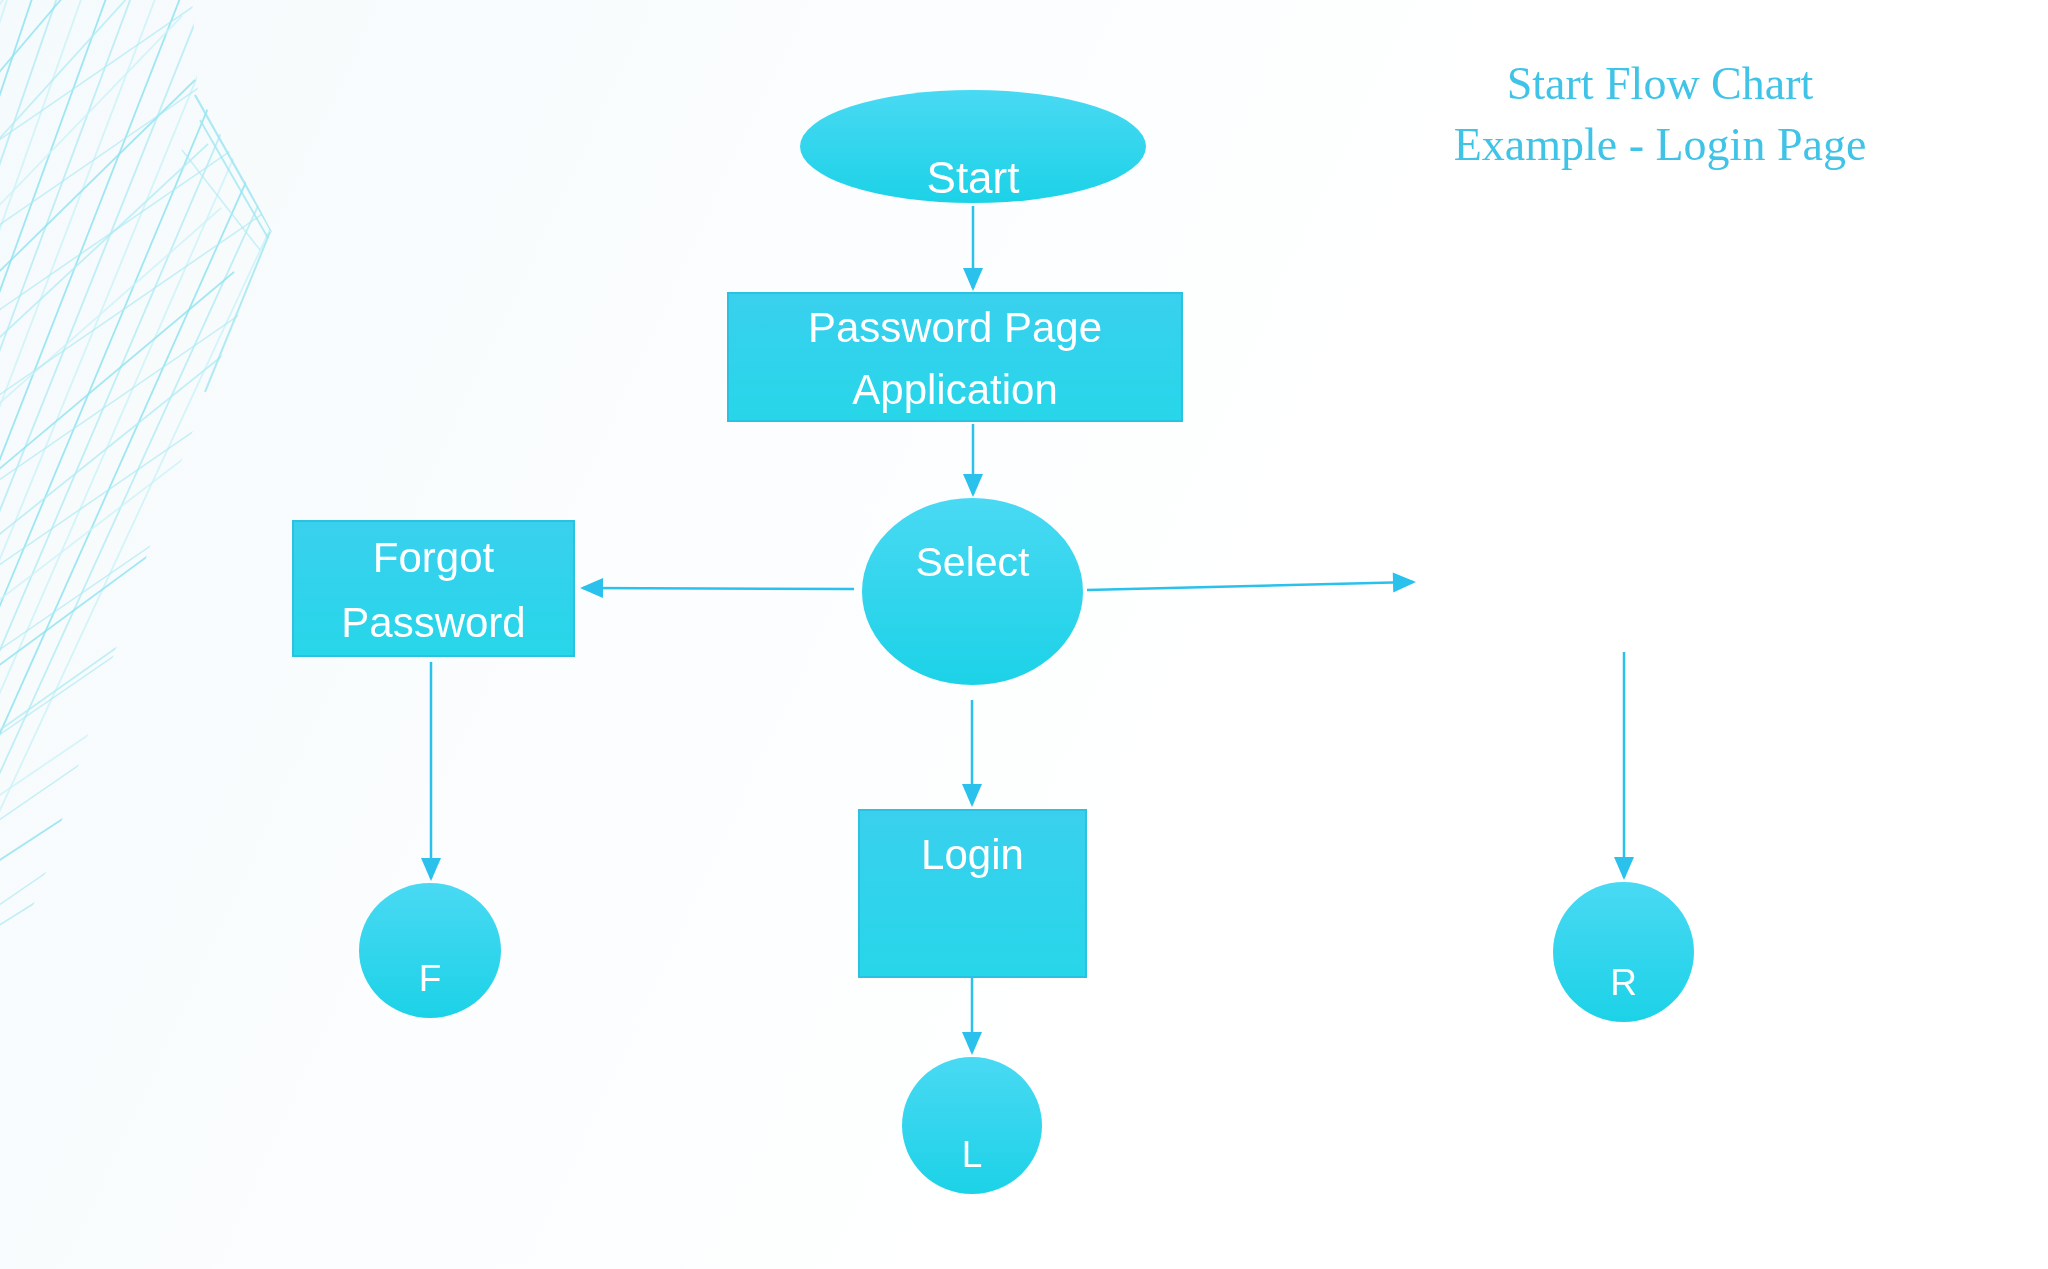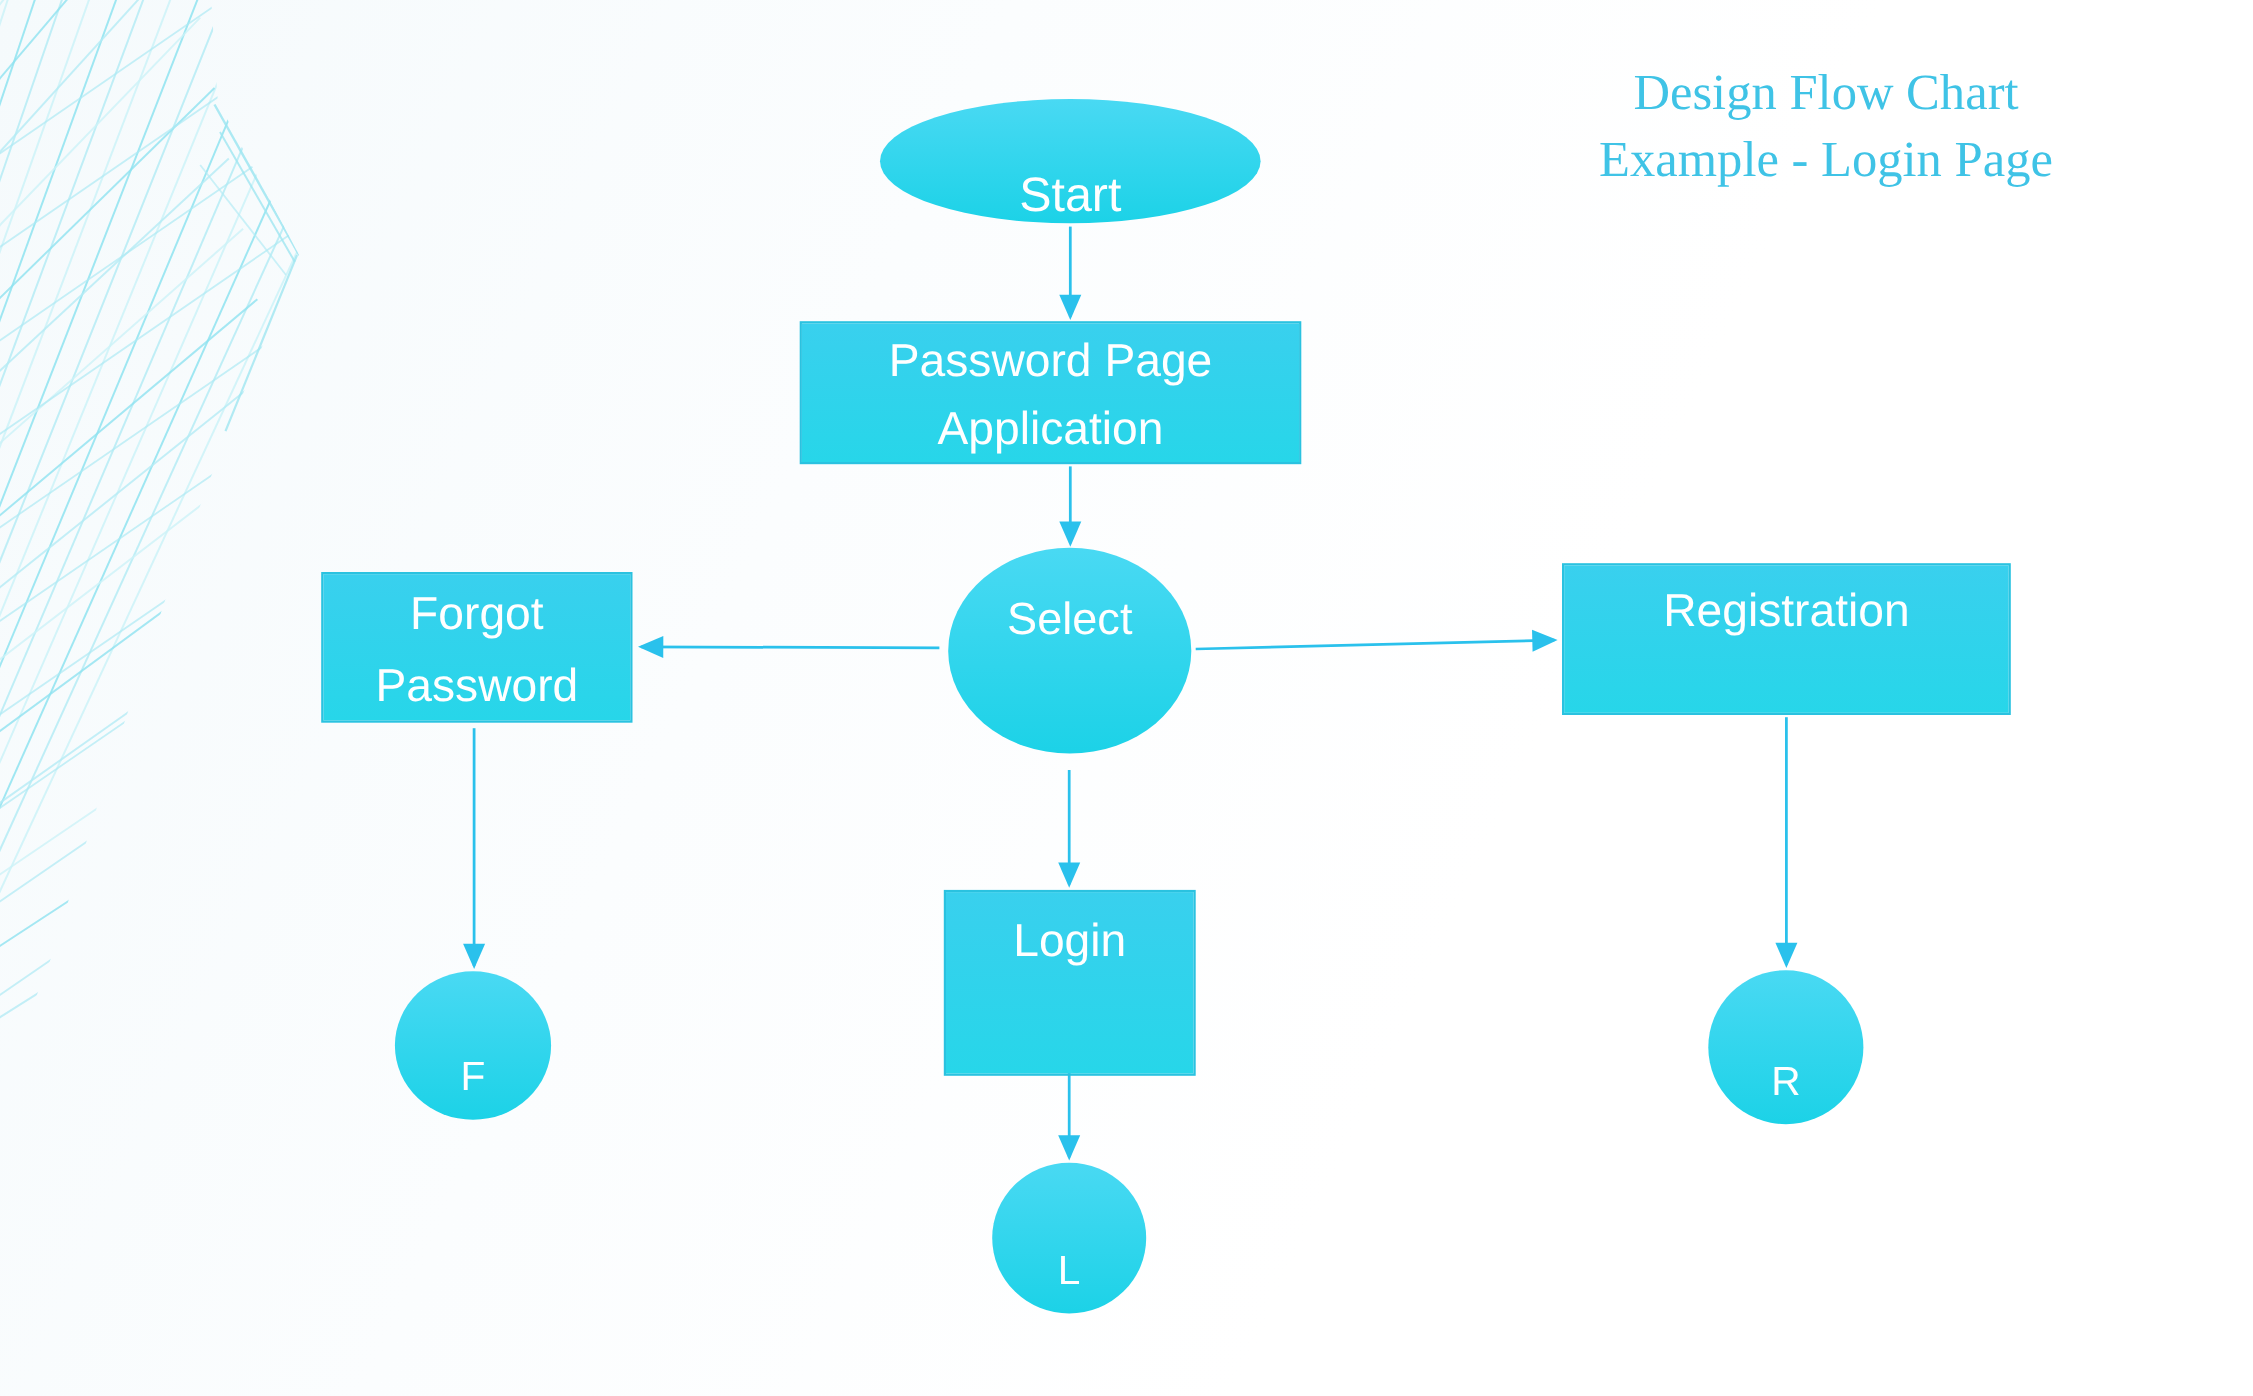--- a/index.html
+++ b/index.html
@@ -119,43 +119,40 @@
       <line x1="1087" y1="590" x2="1413" y2="582" marker-end="url(#ah)"></line>
       <line x1="972" y1="700" x2="972" y2="804" marker-end="url(#ah)"></line>
       <line x1="431" y1="662" x2="431" y2="878" marker-end="url(#ah)"></line>
       <line x1="972" y1="948" x2="972" y2="1052" marker-end="url(#ah)"></line>
       <line x1="1624" y1="652" x2="1624" y2="877" marker-end="url(#ah)"></line>
     </g>
     <line x1="973" y1="502" x2="973" y2="682" stroke="rgba(255,255,255,0.32)" stroke-width="2"></line>
   </svg>
 
   <div class="title">
-    <div>Design Flow Chart</div>
+    <div>Start Flow Chart</div>
     <div>Example - Login Page</div>
   </div>
 
   <div class="node round-node" id="node-start">
     <span class="lbl">Start</span>
   </div>
 
   <div class="node rect-node" id="node-welcome">
     <span class="lbl">Password Page Application</span>
   </div>
 
   <div class="node round-node" id="node-select">
     <span class="lbl">Select</span>
   </div>
 
   <div class="node rect-node" id="node-forgot">
     <span class="lbl">Forgot Password</span>
   </div>
 
-  <div class="node rect-node" id="node-registration">
-    <span class="lbl">Registration</span>
-  </div>
 
   <div class="node rect-node" id="node-login">
     <span class="lbl">Login</span>
   </div>
 
   <div class="node round-node" id="node-f">
     <span class="lbl">F</span>
   </div>
 
   <div class="node round-node" id="node-l">

